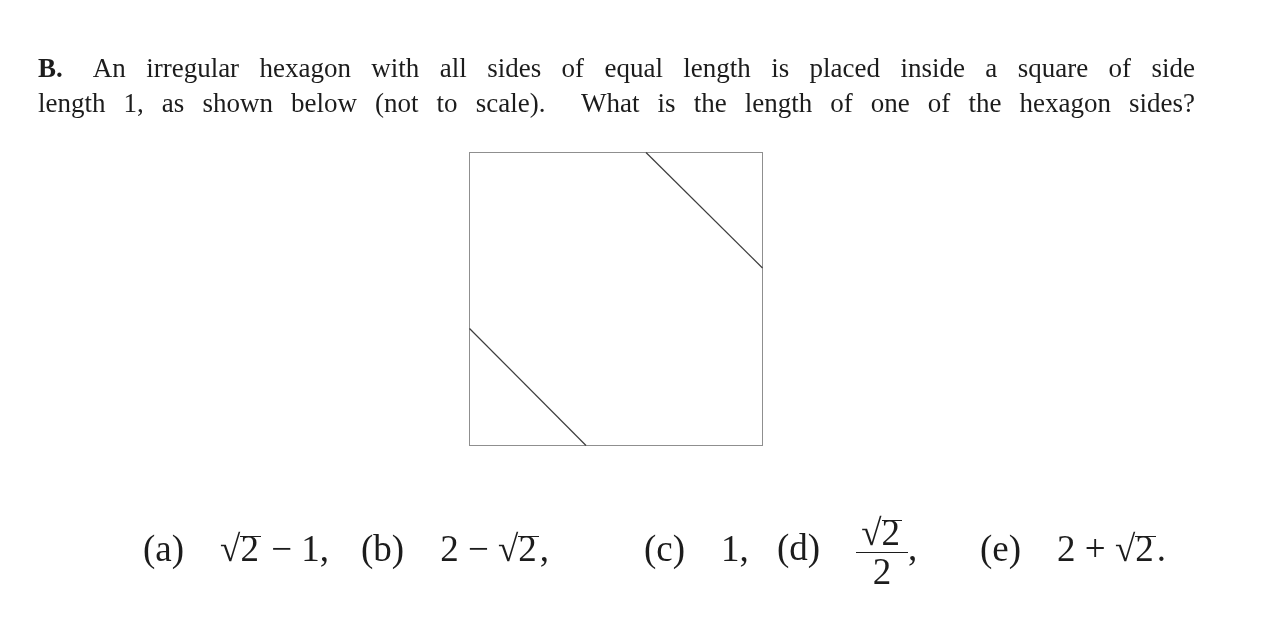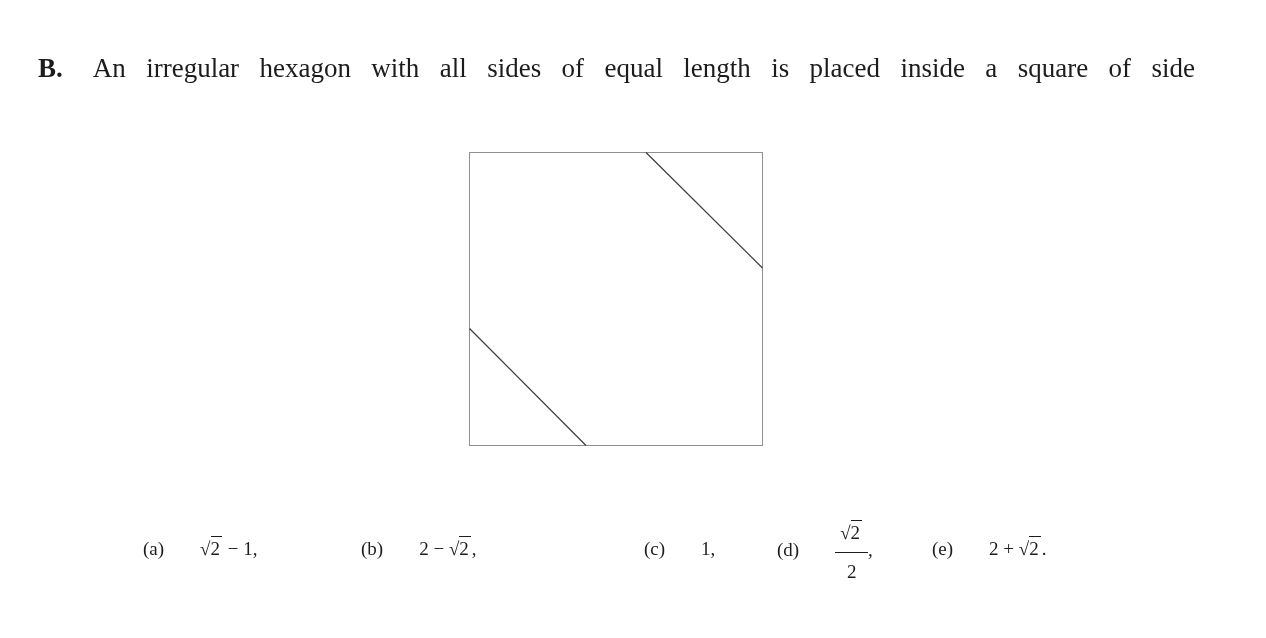--- a/index.html
+++ b/index.html
@@ -25,21 +25,21 @@
   .qline { text-align: justify; text-align-last: justify; }
   .qlabel { font-weight: bold; margin-right: 30px; }
 
   
   .figure-svg { position: absolute; display: block; }
 
   
   .option {
     position: absolute;
     top: 531px;
-    font-size: 19px;
+    font-size: 37px;
     line-height: 35px;
     white-space: nowrap;
   }
   .option.tall { top: 515px; }
   .opt-label { margin-right: 36px; }
 
   
   .sqrt {
     display: inline-block;
     position: relative;
@@ -74,29 +74,30 @@
 </style>
 </head>
 <body>
 
 <div class="page">
 
   <div class="question">
     <div class="qline">
       <span class="qlabel">B.</span><span>An irregular hexagon with all sides of equal length is placed inside a square of side</span>
     </div>
+    <div class="qline">length 1, as shown below (not to scale).&nbsp; What is the length of one of the hexagon sides?</div>
   </div>
 
   <svg id="figure" class="figure-svg" xmlns="http://www.w3.org/2000/svg" width="294" height="294" viewBox="0 0 294 294" style="left: 469px; top: 152px;">
       <rect x="0.5" y="0.5" width="293" height="293" fill="none" stroke="#8f8f8f" stroke-width="1"></rect>
       <line x1="177" y1="0.5" x2="293.5" y2="116" stroke="#3d3d3d" stroke-width="1.2"></line>
       <line x1="0.5" y1="176.5" x2="117" y2="293.5" stroke="#3d3d3d" stroke-width="1.2"></line>
     </svg>
 
   <div id="options">
       <div class="option" style="left: 143px;"><span class="opt-label">(a)</span><span class="opt-value"><span class="sqrt">√<span class="rad">2</span></span><span> − 1,</span></span></div>
       <div class="option" style="left: 361px;"><span class="opt-label">(b)</span><span class="opt-value"><span>2 − </span><span class="sqrt">√<span class="rad">2</span></span><span>,</span></span></div>
       <div class="option" style="left: 644px;"><span class="opt-label">(c)</span><span class="opt-value"><span>1,</span></span></div>
       <div class="option tall" style="left: 777px;"><span class="opt-label">(d)</span><span class="opt-value"><span class="frac"><span class="num"><span class="sqrt">√<span class="rad">2</span></span></span><span class="den">2</span></span><span>,</span></span></div>
-      <div class="option" style="left: 932px;"><span class="opt-label">(e)</span><span class="opt-value"><span>2 + </span><span class="sqrt">√<span class="rad">2</span></span><span>.</span></span></div>
+      <div class="option" style="left: 980px;"><span class="opt-label">(e)</span><span class="opt-value"><span>2 + </span><span class="sqrt">√<span class="rad">2</span></span><span>.</span></span></div>
     </div>
 
 </div>
 
 </body></html>

